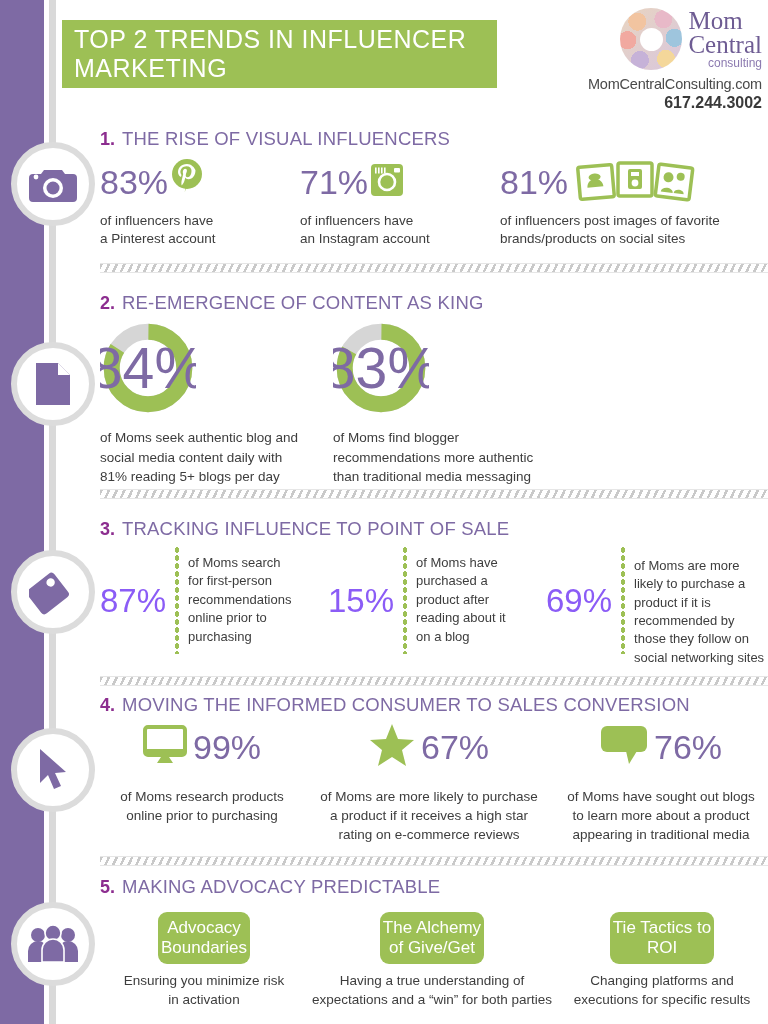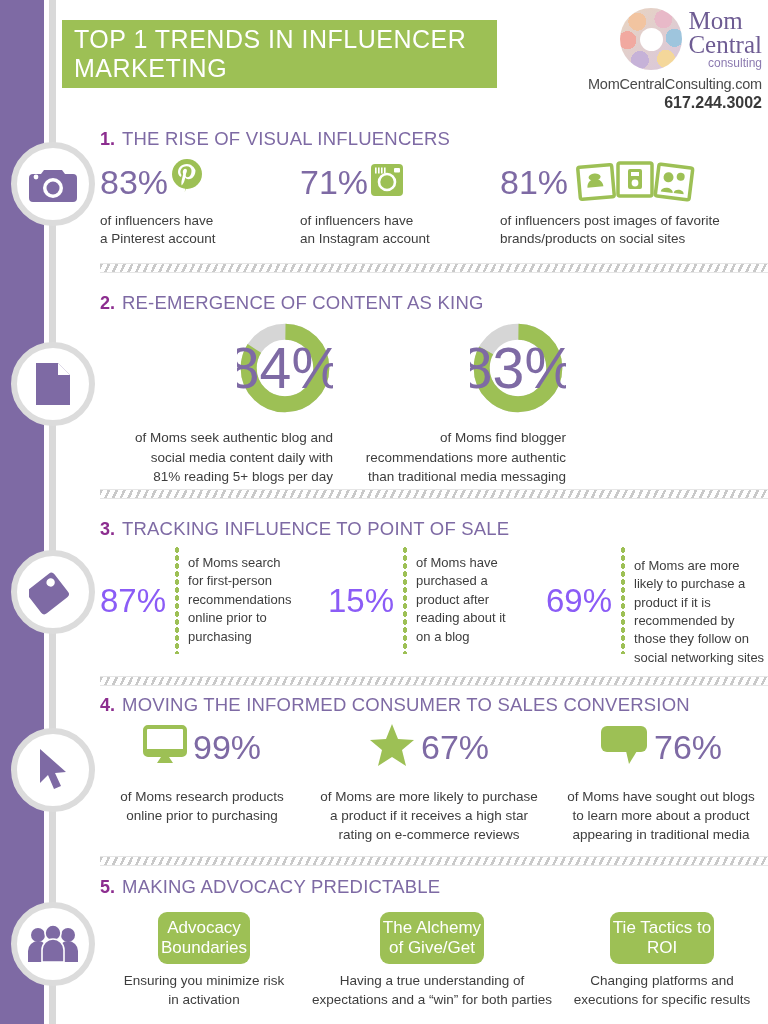--- a/index.html
+++ b/index.html
@@ -116,21 +116,21 @@
 
   
   .s1-grid { display: flex; }
   .s1-col { position: relative; }
   .s1-top { display: flex; align-items: center; gap: 2px; height: 52px; }
   .pct-purple { color: #7E6AA4; font-size: 34px; font-weight: 300; line-height: 1; }
   .s1-cap { color: #3d3d3d; font-size: 13.5px; line-height: 1.35; margin-top: 4px; }
 
   
   .s2-grid { display: flex; }
-  .s2-col { text-align: right; }
+  .s2-col { text-align: left; }
   .donut { margin: 0 auto; }
   .donut-label {
     fill: #7E6AA4; font-size: 25px;
     font-family: "Liberation Sans", sans-serif; font-weight: 300;
   }
   .s2-cap { color: #3d3d3d; font-size: 13.5px; line-height: 1.45; margin-top: 8px; }
 
   
   .s3-grid { display: flex; align-items: stretch; }
   .s3-col { display: flex; align-items: center; }
@@ -215,21 +215,21 @@
         <path d="M1 37V26a10 10 0 0 1 20 0v11z" fill="#7E6AA4"></path>
         <circle cx="41" cy="10" r="7" fill="#7E6AA4"></circle>
         <path d="M31 37V26a10 10 0 0 1 20 0v11z" fill="#7E6AA4"></path>
         <circle cx="26" cy="8" r="8" fill="#7E6AA4" stroke="#ffffff" stroke-width="1.6"></circle>
         <path d="M15 37V25a11 11 0 0 1 22 0v12z" fill="#7E6AA4" stroke="#ffffff" stroke-width="1.6"></path>
       </svg>
     </span>
   </div>
 
   <div class="title-band">
-    <div class="t">TOP 1 TRENDS IN INFLUENCER MARKETING</div>
+    <div class="t">TOP 2 TRENDS IN INFLUENCER MARKETING</div>
   </div>
 
   <div class="logo-wrap">
     <div class="logo-row">
       <div class="logo-mark">
         <div class="hole"></div>
       </div>
       <div class="logo-text">
         <span class="l1">Mom</span>
         <span class="l2">Central</span>

